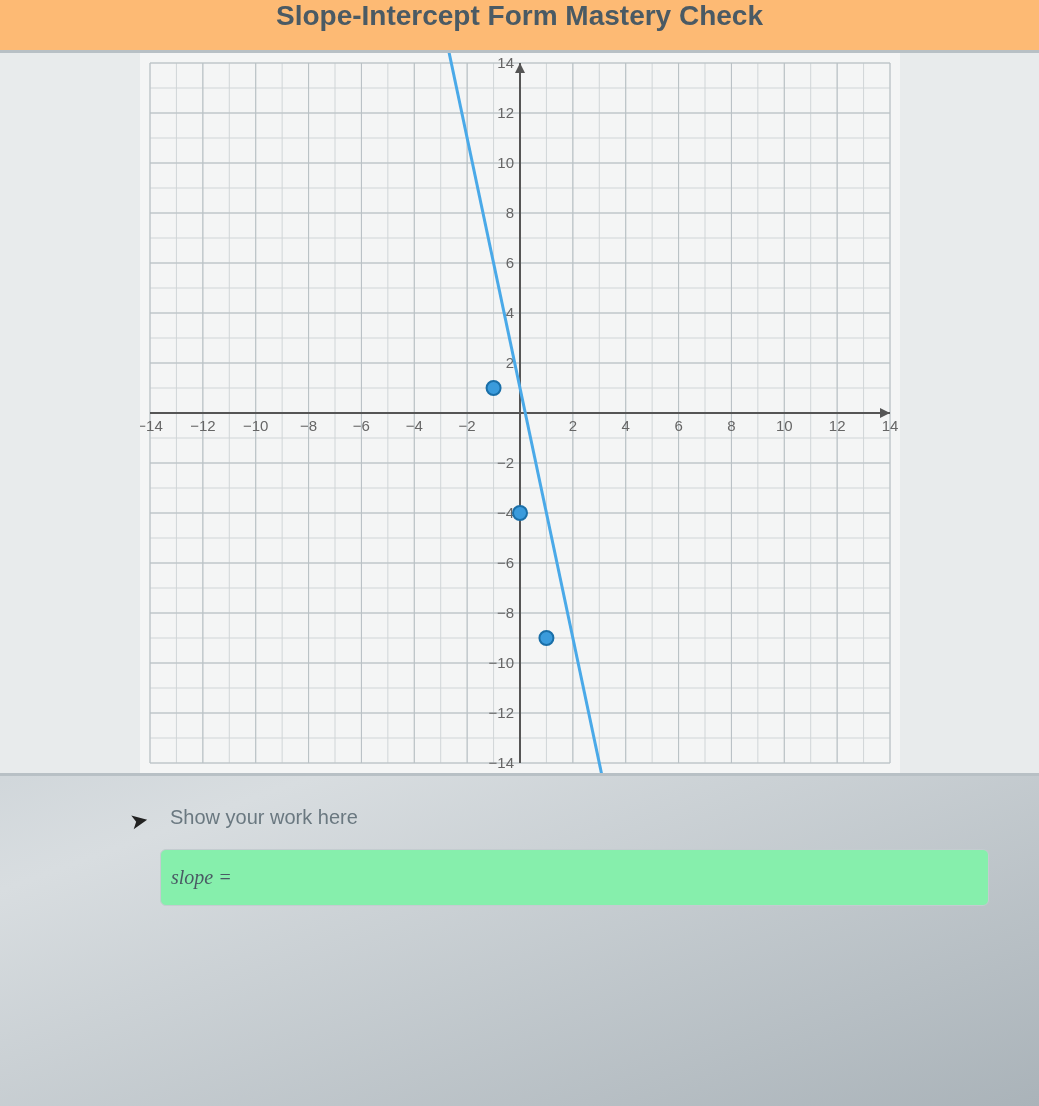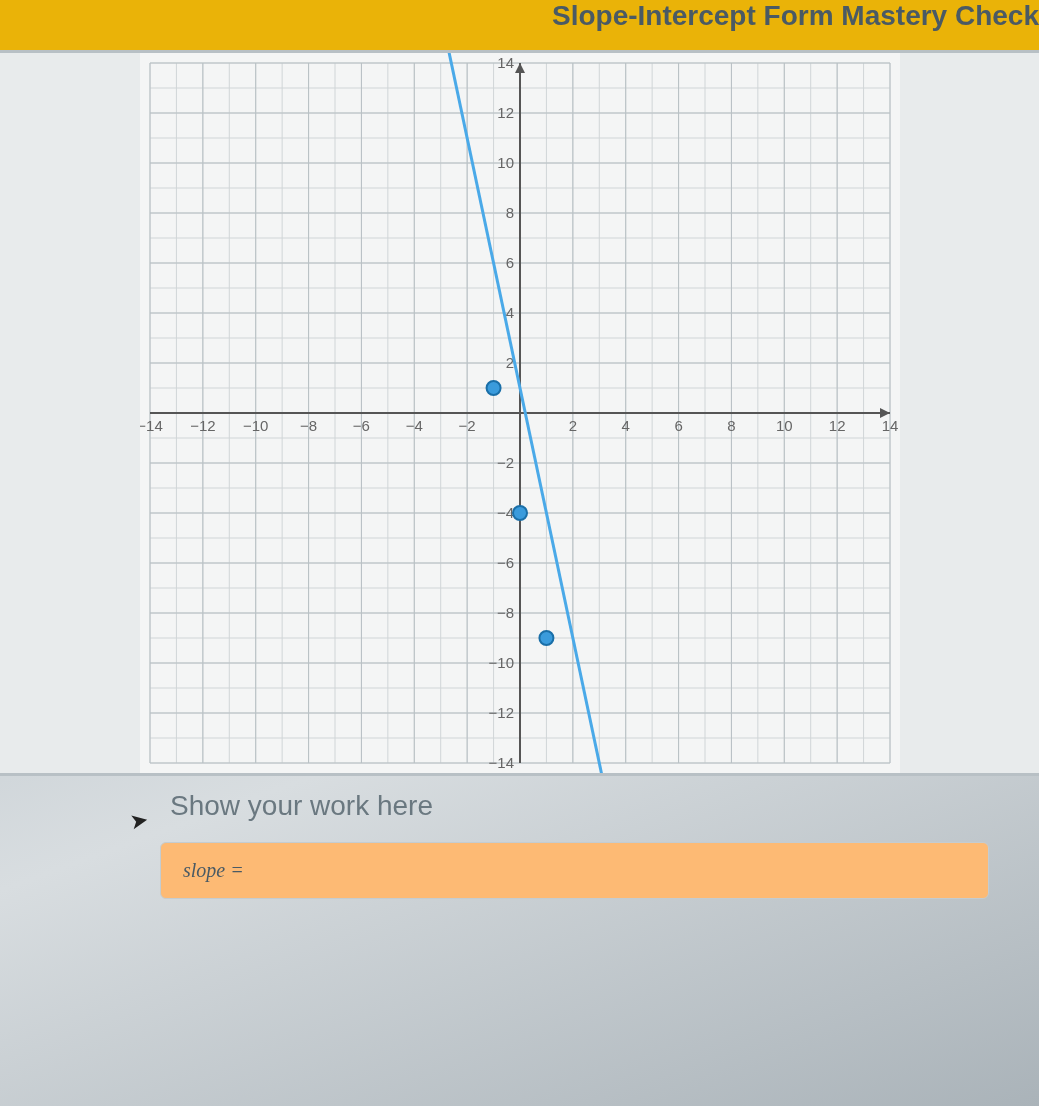--- a/index.html
+++ b/index.html
@@ -5,55 +5,55 @@
   * { box-sizing: border-box; margin: 0; padding: 0; }
   body {
     font-family: -apple-system, BlinkMacSystemFont, "Segoe UI", Arial, sans-serif;
     background: linear-gradient(160deg, #9aa5ad 0%, #bcc5cb 30%, #d8dde0 60%, #aab3b9 100%);
     width: 1039px;
     height: 1106px;
     overflow: hidden;
     position: relative;
   }
   .header {
-    text-align: right;
+    text-align: center;
     padding: 0 0 18px 0;
     color: #4a5a64;
     font-size: 28px;
     font-weight: 600;
-    background: #eab308;
+    background: #fdba74;
   }
   .graph-wrap {
     background: #e8ebec;
     width: 100%;
     padding: 0;
     display: flex;
     justify-content: center;
     border-top: 3px solid #b8c0c5;
     border-bottom: 3px solid #b8c0c5;
   }
   .graph {
     width: 760px;
     height: 720px;
     background: #f4f5f5;
     position: relative;
   }
   .work-area {
-    padding: 14px 40px 10px 170px;
+    padding: 30px 40px 10px 170px;
     color: #6a7880;
-    font-size: 28px;
+    font-size: 20px;
   }
   .inputs {
     padding: 10px 50px 0 160px;
   }
   .input-box {
-    background: #fdba74;
+    background: #86efac;
     border: 1px solid #c4ccd0;
     border-radius: 6px;
-    padding: 16px 22px;
+    padding: 16px 10px;
     margin-bottom: 18px;
     display: flex;
     align-items: center;
     color: #4a5a64;
     font-size: 20px;
   }
   .input-box .lbl {
     font-style: italic;
     font-family: Georgia, "Times New Roman", serif;
     white-space: nowrap;

